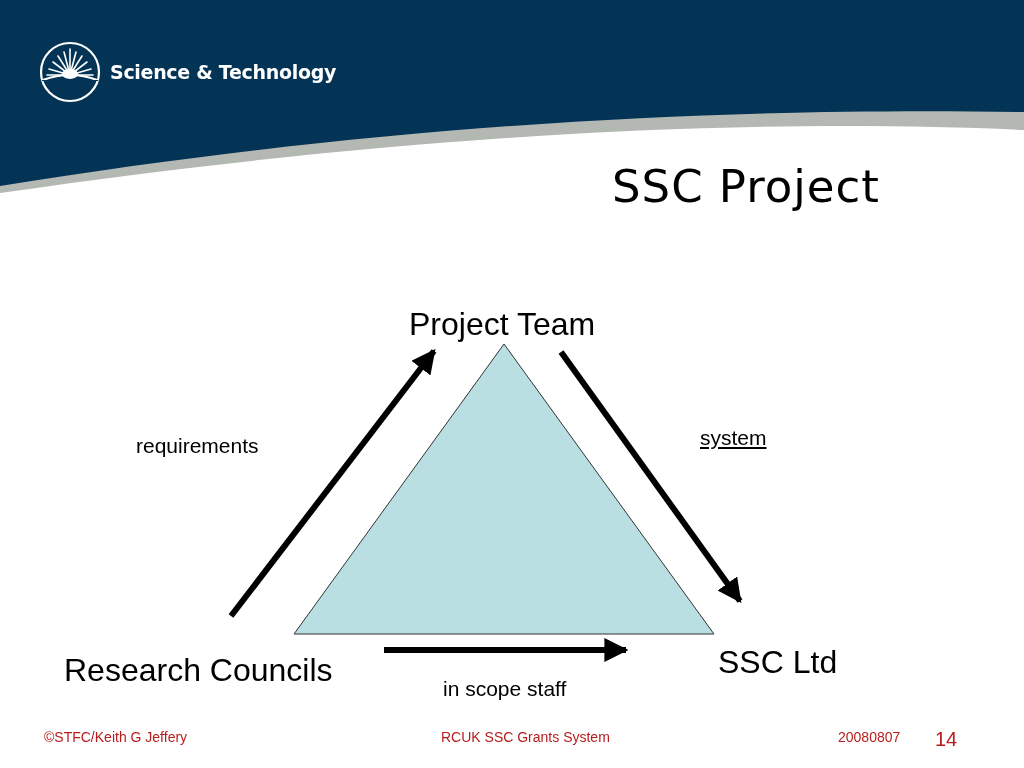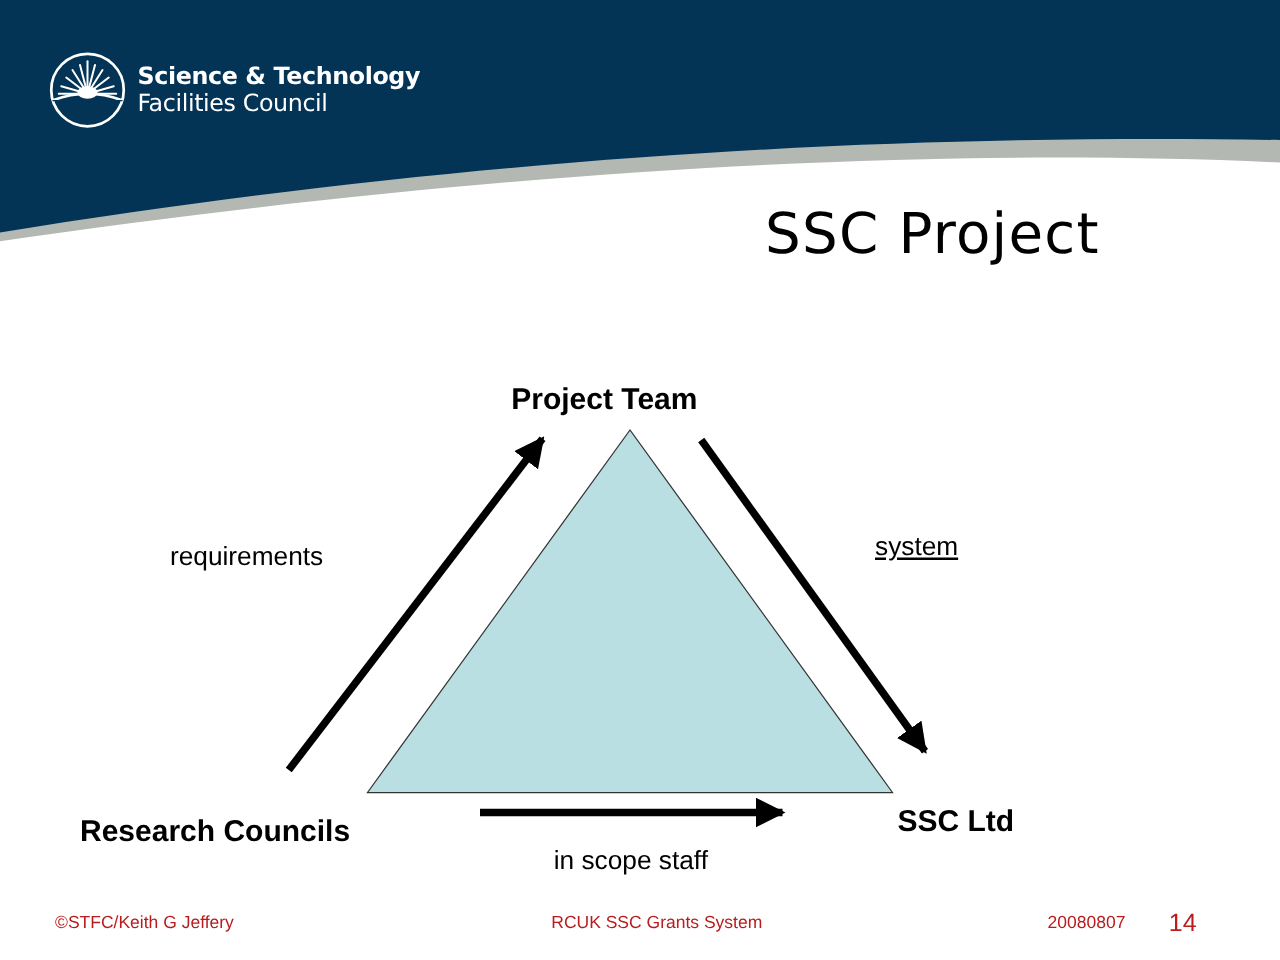--- a/index.html
+++ b/index.html
@@ -6,21 +6,21 @@
   body { width:1024px; height:768px; position:relative; overflow:hidden; background:#ffffff; font-family:"Liberation Sans", sans-serif; }
   .header-bg { position:absolute; left:0; top:0; width:1024px; height:200px; }
   .logo { position:absolute; left:38px; top:40px; display:flex; align-items:center; }
   .logo-icon { width:64px; height:64px; }
   .logo-text { margin-left:8px; color:#ffffff; line-height:22px; }
   .logo-line1 { font-family:"DejaVu Sans", sans-serif; font-weight:bold; font-size:19px; letter-spacing:-0.3px; display:block; }
   .logo-line2 { font-family:"DejaVu Sans", sans-serif; font-size:19px; letter-spacing:-0.3px; display:block; }
   .title { position:absolute; left:612px; top:160px; font-family:"DejaVu Sans", sans-serif; font-size:45px; color:#000000; letter-spacing:1px; white-space:nowrap; }
   .diagram { position:absolute; left:0; top:0; width:1024px; height:768px; }
   .label { position:absolute; color:#000000; white-space:nowrap; font-family:"Liberation Sans", sans-serif; }
-  .node-lg { font-size:24px;font-weight:bold; }
+  .node-lg { font-size:32px; }
   .edge-lbl { font-size:21px; }
   .footer { position:absolute; top:729px; font-size:14px; color:#b91c1c; font-family:"Liberation Sans", sans-serif; white-space:nowrap; }
 </style>
 </head>
 <body>
 
 <svg class="header-bg" viewBox="0 0 1024 200" width="1024" height="200">
   <path d="M0,0 L1024,0 L1024,130 C760,118 420,132 0,193 Z" fill="#b4b8b2"></path>
   <path d="M0,0 L1024,0 L1024,112 C760,108 420,118 0,186 Z" fill="#033456"></path>
 </svg>
@@ -40,21 +40,20 @@
       <line x1="32" y1="35" x2="53" y2="29"></line>
       <line x1="32" y1="35" x2="9" y2="35"></line>
       <line x1="32" y1="35" x2="55" y2="35"></line>
     </g>
     <ellipse cx="32" cy="34" rx="8" ry="5" fill="#ffffff"></ellipse>
     <path d="M5,40 Q32,30 59,40" fill="none" stroke="#ffffff" stroke-width="2"></path>
     <rect x="4" y="40" width="56" height="1" fill="#033456"></rect>
   </svg>
   <div class="logo-text">
     <span class="logo-line1">Science &amp; Technology</span>
-    <span class="logo-line2">Facilities Council</span>
   </div>
 </div>
 
 <div class="title">SSC Project</div>
 
 <svg class="diagram" viewBox="0 0 1024 768" width="1024" height="768">
   <defs>
     <marker id="ah" viewBox="0 0 10 10" refX="9" refY="5" markerWidth="4" markerHeight="4" orient="auto-start-reverse">
       <path d="M0,0 L10,5 L0,10 Z" fill="#000000"></path>
     </marker>

